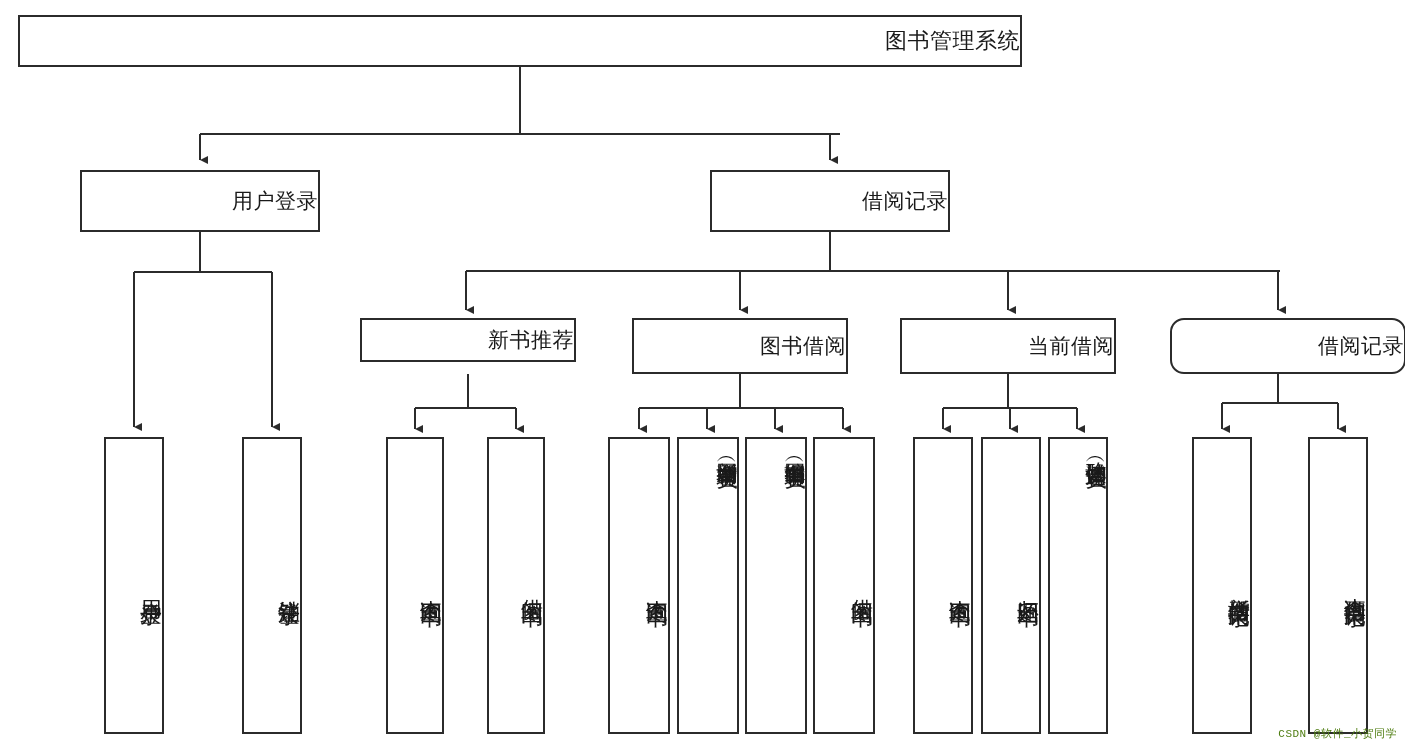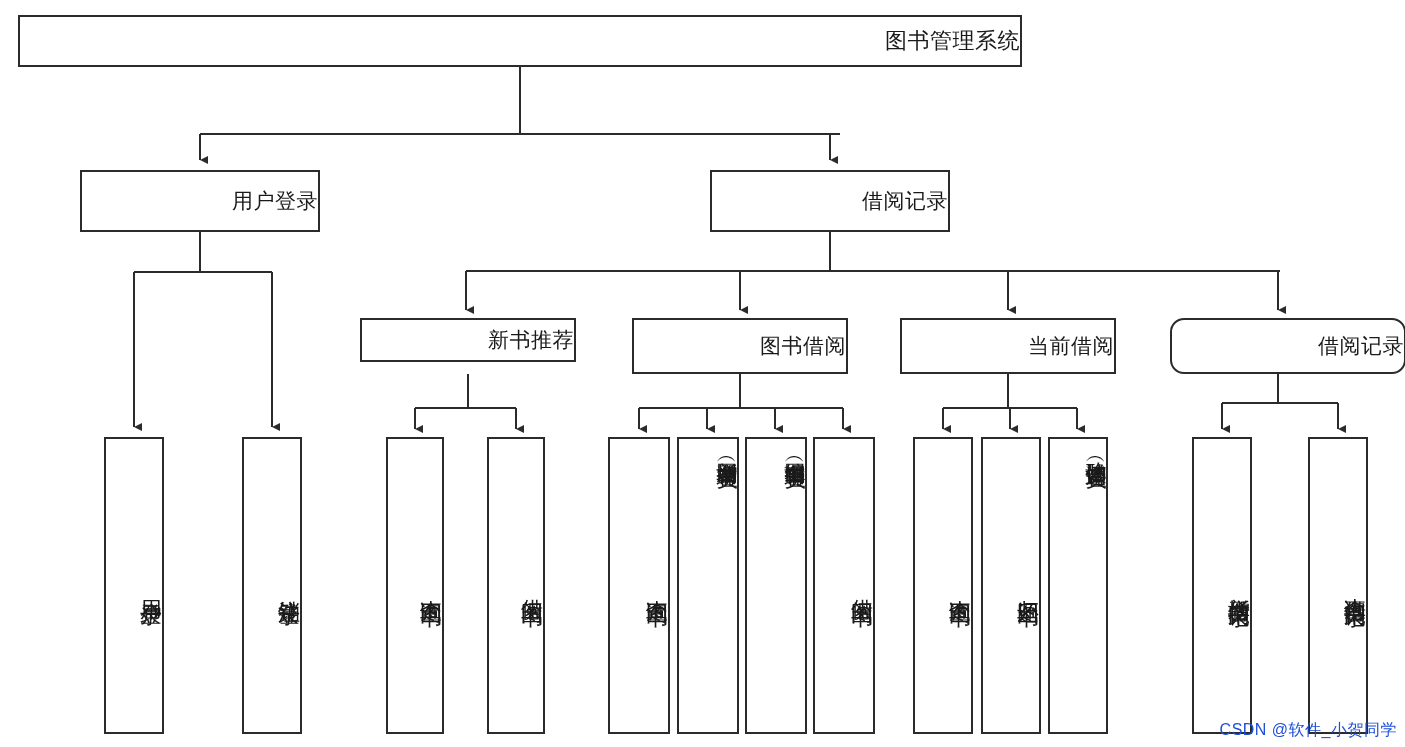--- a/index.html
+++ b/index.html
@@ -71,25 +71,25 @@
   }
   
   .node.vert.center-text {
     align-items: center;
     padding-top: 0;
   }
   #watermark {
     position: absolute;
     right: 8px;
     bottom: 6px;
-    font-size: 16px;
-    color: #1d4ed8;
+    font-size: 11px;
+    color: #4d7c0f;
     letter-spacing: 0.5px;
     white-space: nowrap;
-    font-family: Liberation Sans, sans-serif;
+    font-family: Liberation Mono, monospace;
   }
 </style>
 </head>
 <body>
 
 <div id="diagram-root">
 
   <svg class="connector-layer" viewBox="0 0 1405 747" xmlns="http://www.w3.org/2000/svg">
     <defs>
       <marker id="arrowhead" markerWidth="9" markerHeight="9" refX="4.2" refY="8.4" orient="auto" markerUnits="userSpaceOnUse">

